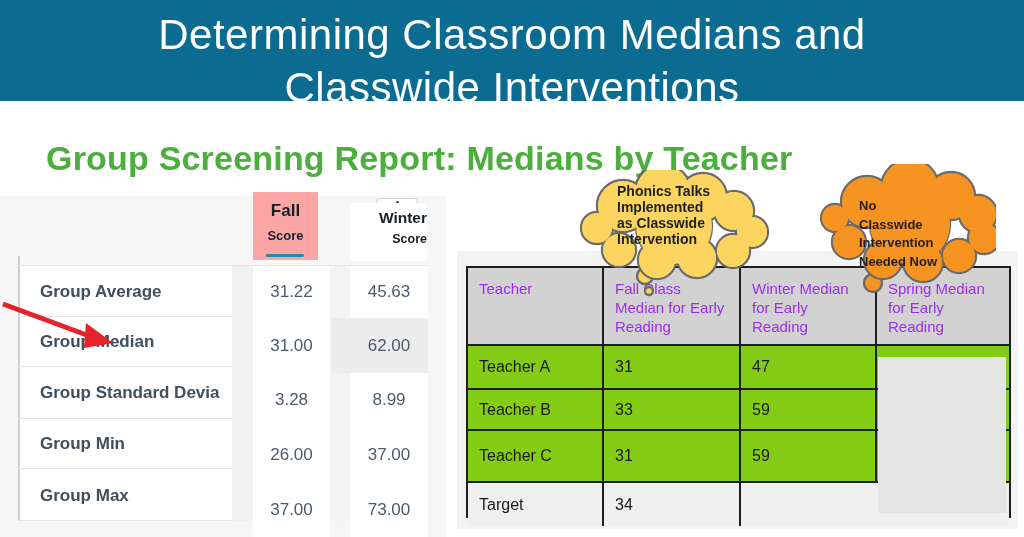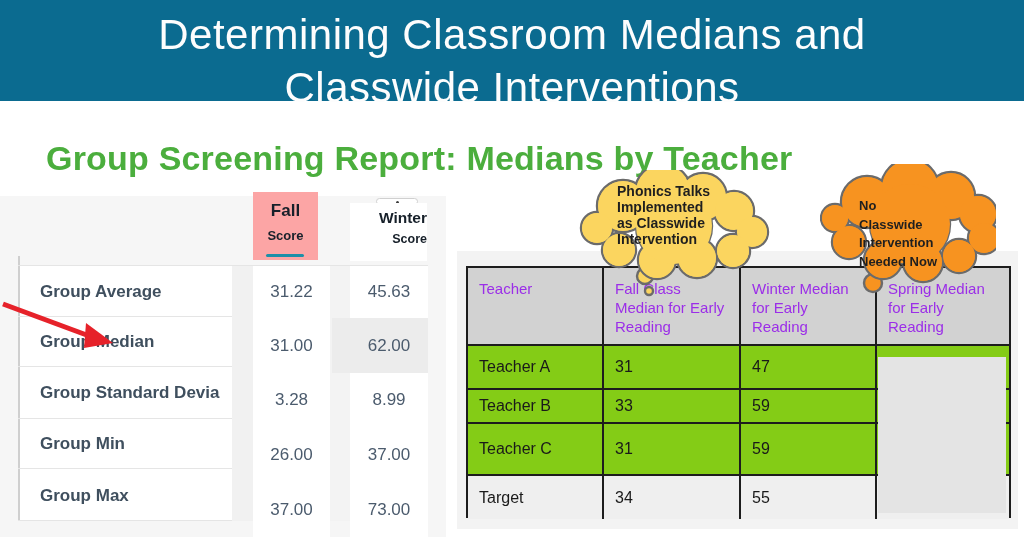--- a/index.html
+++ b/index.html
@@ -78,21 +78,21 @@
   .m-row > div { border-right:2px solid var(--table_border); overflow:hidden; }
   .m-row > div:last-child { border-right:none; }
   .m-head { height:78px; background:var(--header_gray); border-bottom:2px solid var(--table_border); }
   .m-head > div {
     padding:11px 4px 0 11px; font-size:15px; line-height:19px;
     color:var(--purple); white-space:pre-line;
   }
   .m-body { border-bottom:2px solid var(--table_border); }
   .m-body:last-child { border-bottom:none; }
   .m-body > div { display:flex; align-items:center; padding-left:11px; font-size:16px; color:#1a1a1a; }
-  .r1 { height:44px; } .r2 { height:34px; } .r3 { height:52px; } .r4 { height:43px; }
+  .r1 { height:44px; } .r2 { height:41px; } .r3 { height:52px; } .r4 { height:43px; }
   .m-target { background:var(--target_row_bg); }
   .m-target > div { font-weight:400; }
   .spring-overlay { left:878px; top:357px; width:128px; height:156px; background:var(--overlay_gray); z-index:3; }
 
   
   .cloud { z-index:4; }
   .cloud .outline circle { stroke:var(--cloud_outline); stroke-width:2.4; }
   .cloud .body circle { stroke:none; }
   .cloud-yellow { left:573px; top:170px; width:202px; height:128px; }
   .cloud-orange { left:820px; top:164px; width:176px; height:138px; }
@@ -195,21 +195,20 @@
     </div>
     <div class="m-row m-body r3">
       <div>Teacher C</div>
       <div>31</div>
       <div>59</div>
       <div></div>
     </div>
     <div class="m-row m-body m-target r4">
       <div>Target</div>
       <div>34</div>
-      <div>55</div>
       <div></div>
     </div>
   </div>
   <div class="abs spring-overlay"></div>
 
   <svg class="abs cloud cloud-yellow" viewBox="0 0 202 128" fill="#fbd55f">
     <g class="outline">
       <circle cx="76" cy="121" r="4"></circle>
         <circle cx="72" cy="106" r="8"></circle>
       <circle cx="50" cy="36" r="26"></circle>

